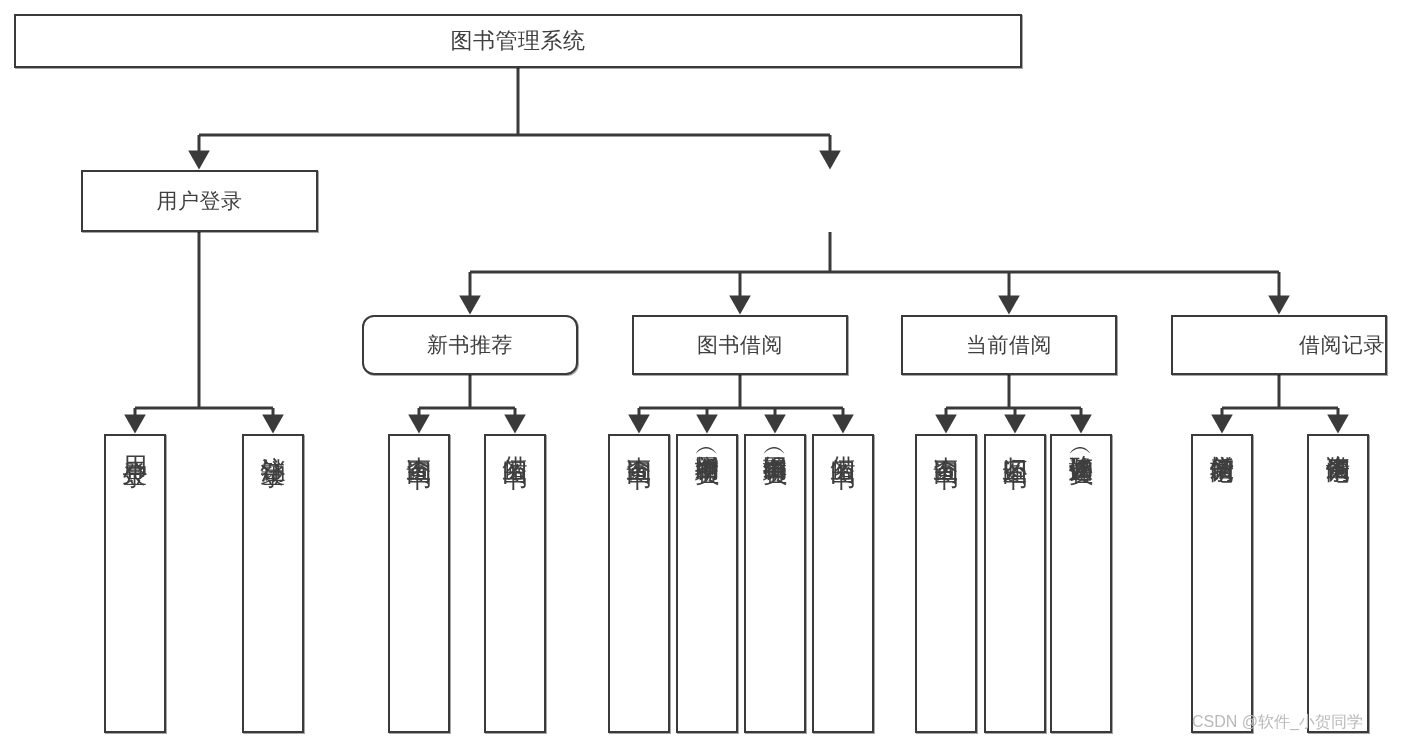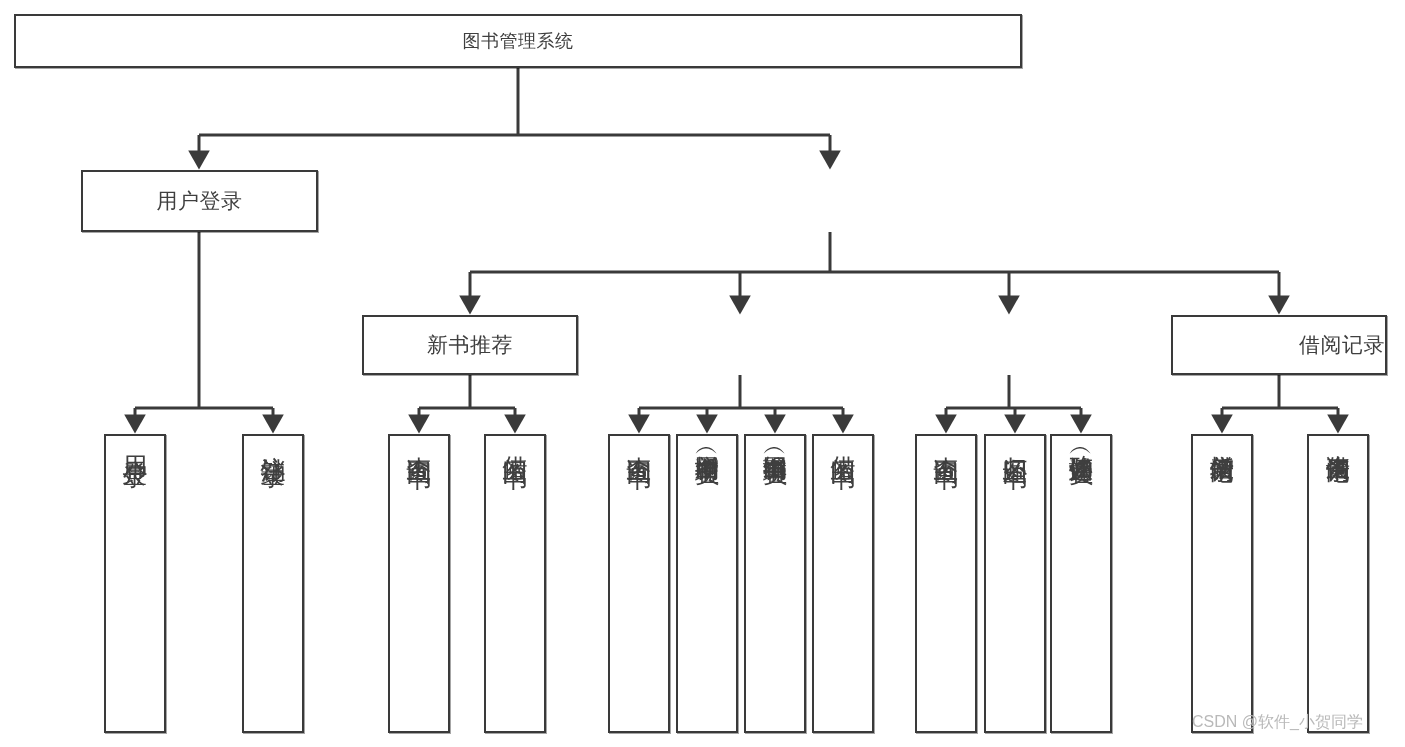--- a/index.html
+++ b/index.html
@@ -43,21 +43,21 @@
     line-height: 1.12;
     color: #3f3f3f;
     letter-spacing: 0.5px;
   }
   
   .node.horiz .node-label {
     font-size: 21px;
     white-space: nowrap;
   }
   .node.root .node-label {
-    font-size: 18px;
+    font-size: 22px;
   }
   
   .node.vert {
     align-items: flex-start;
     justify-content: center;
     padding-top: 0px;
   }
   .node.vert .node-label {
     writing-mode: vertical-rl;
     text-orientation: upright;
@@ -140,25 +140,31 @@
 
   <div class="node horiz root" style="left:14px; top:14px; width:1008px; height:54px;">
     <span class="node-label">图书管理系统</span>
   </div>
 
   <div class="node horiz" style="left:81px; top:170px; width:237px; height:62px;">
     <span class="node-label">用户登录</span>
   </div>
 
 
-  <div class="node horiz" style="left:362px; top:315px; width:216px; height:60px;">
+  <div class="node horiz" style="left:362px; top:315px; width:216px; height:60px;border-radius:12px;">
     <span class="node-label">新书推荐</span>
   </div>
 
-
+  <div class="node horiz" style="left:632px; top:315px; width:216px; height:60px;">
+    <span class="node-label">图书借阅</span>
+  </div>
+
+  <div class="node horiz" style="left:901px; top:315px; width:216px; height:60px;">
+    <span class="node-label">当前借阅</span>
+  </div>
 
   <div class="node horiz" style="left:1171px; top:315px; width:216px; height:60px;justify-content:flex-end;">
     <span class="node-label">借阅记录</span>
   </div>
 
   <div class="node vert" style="left:104px; top:434px; width:62px; height:299px;">
     <span class="node-label">用户登录</span>
   </div>
 
   <div class="node vert" style="left:242px; top:434px; width:62px; height:299px;">

